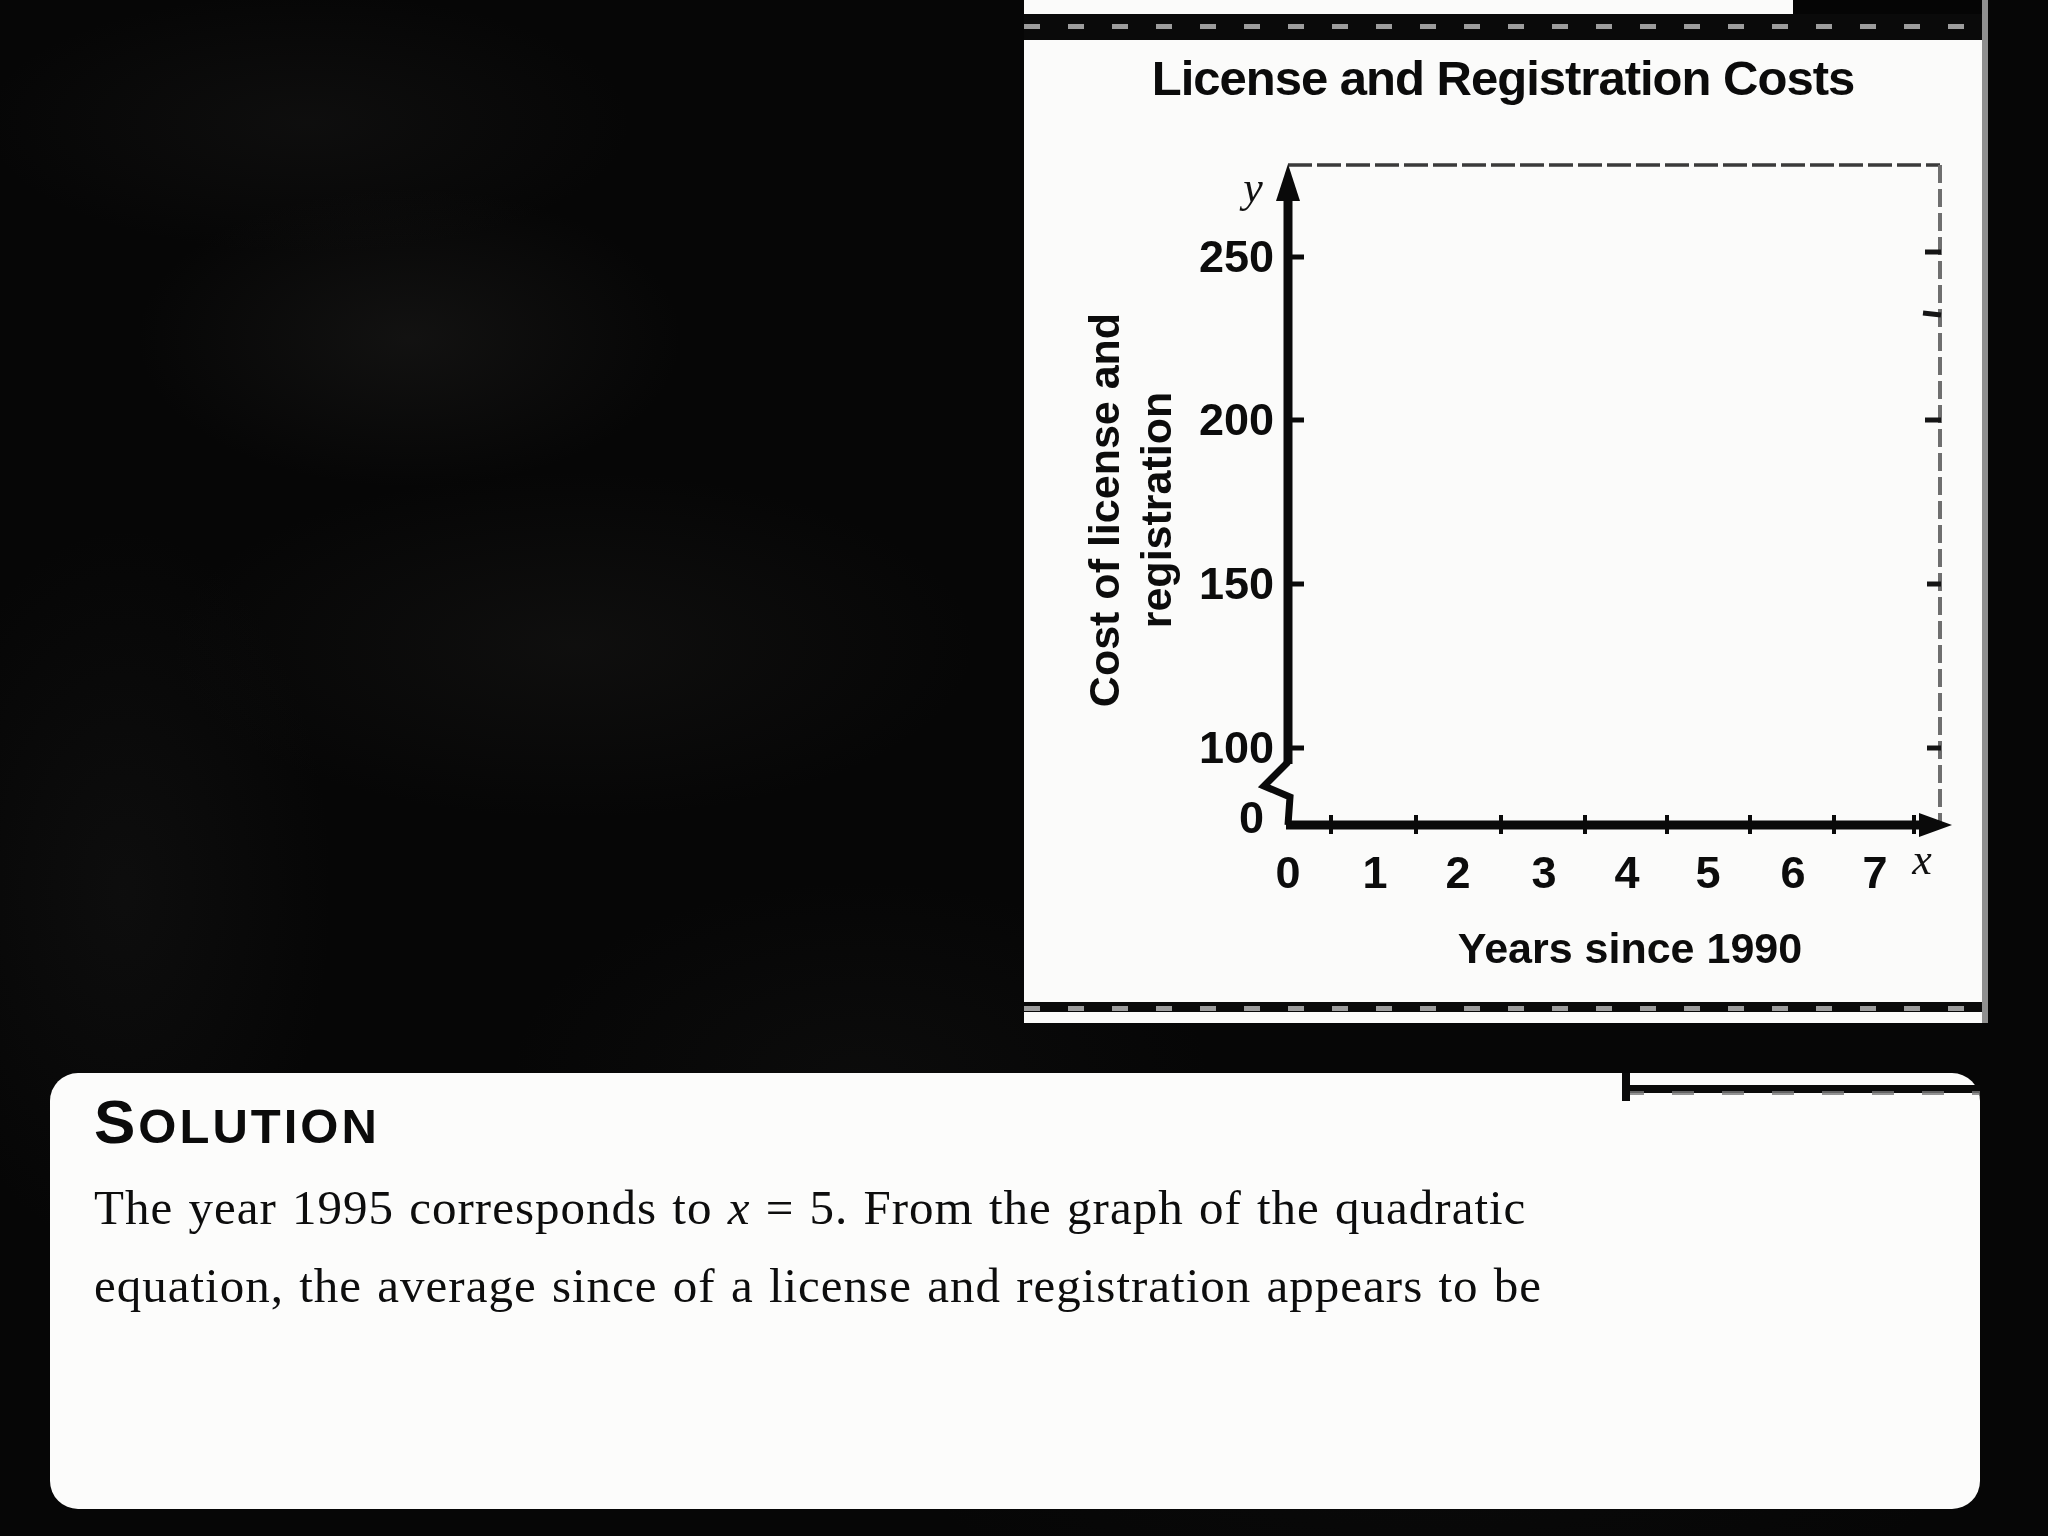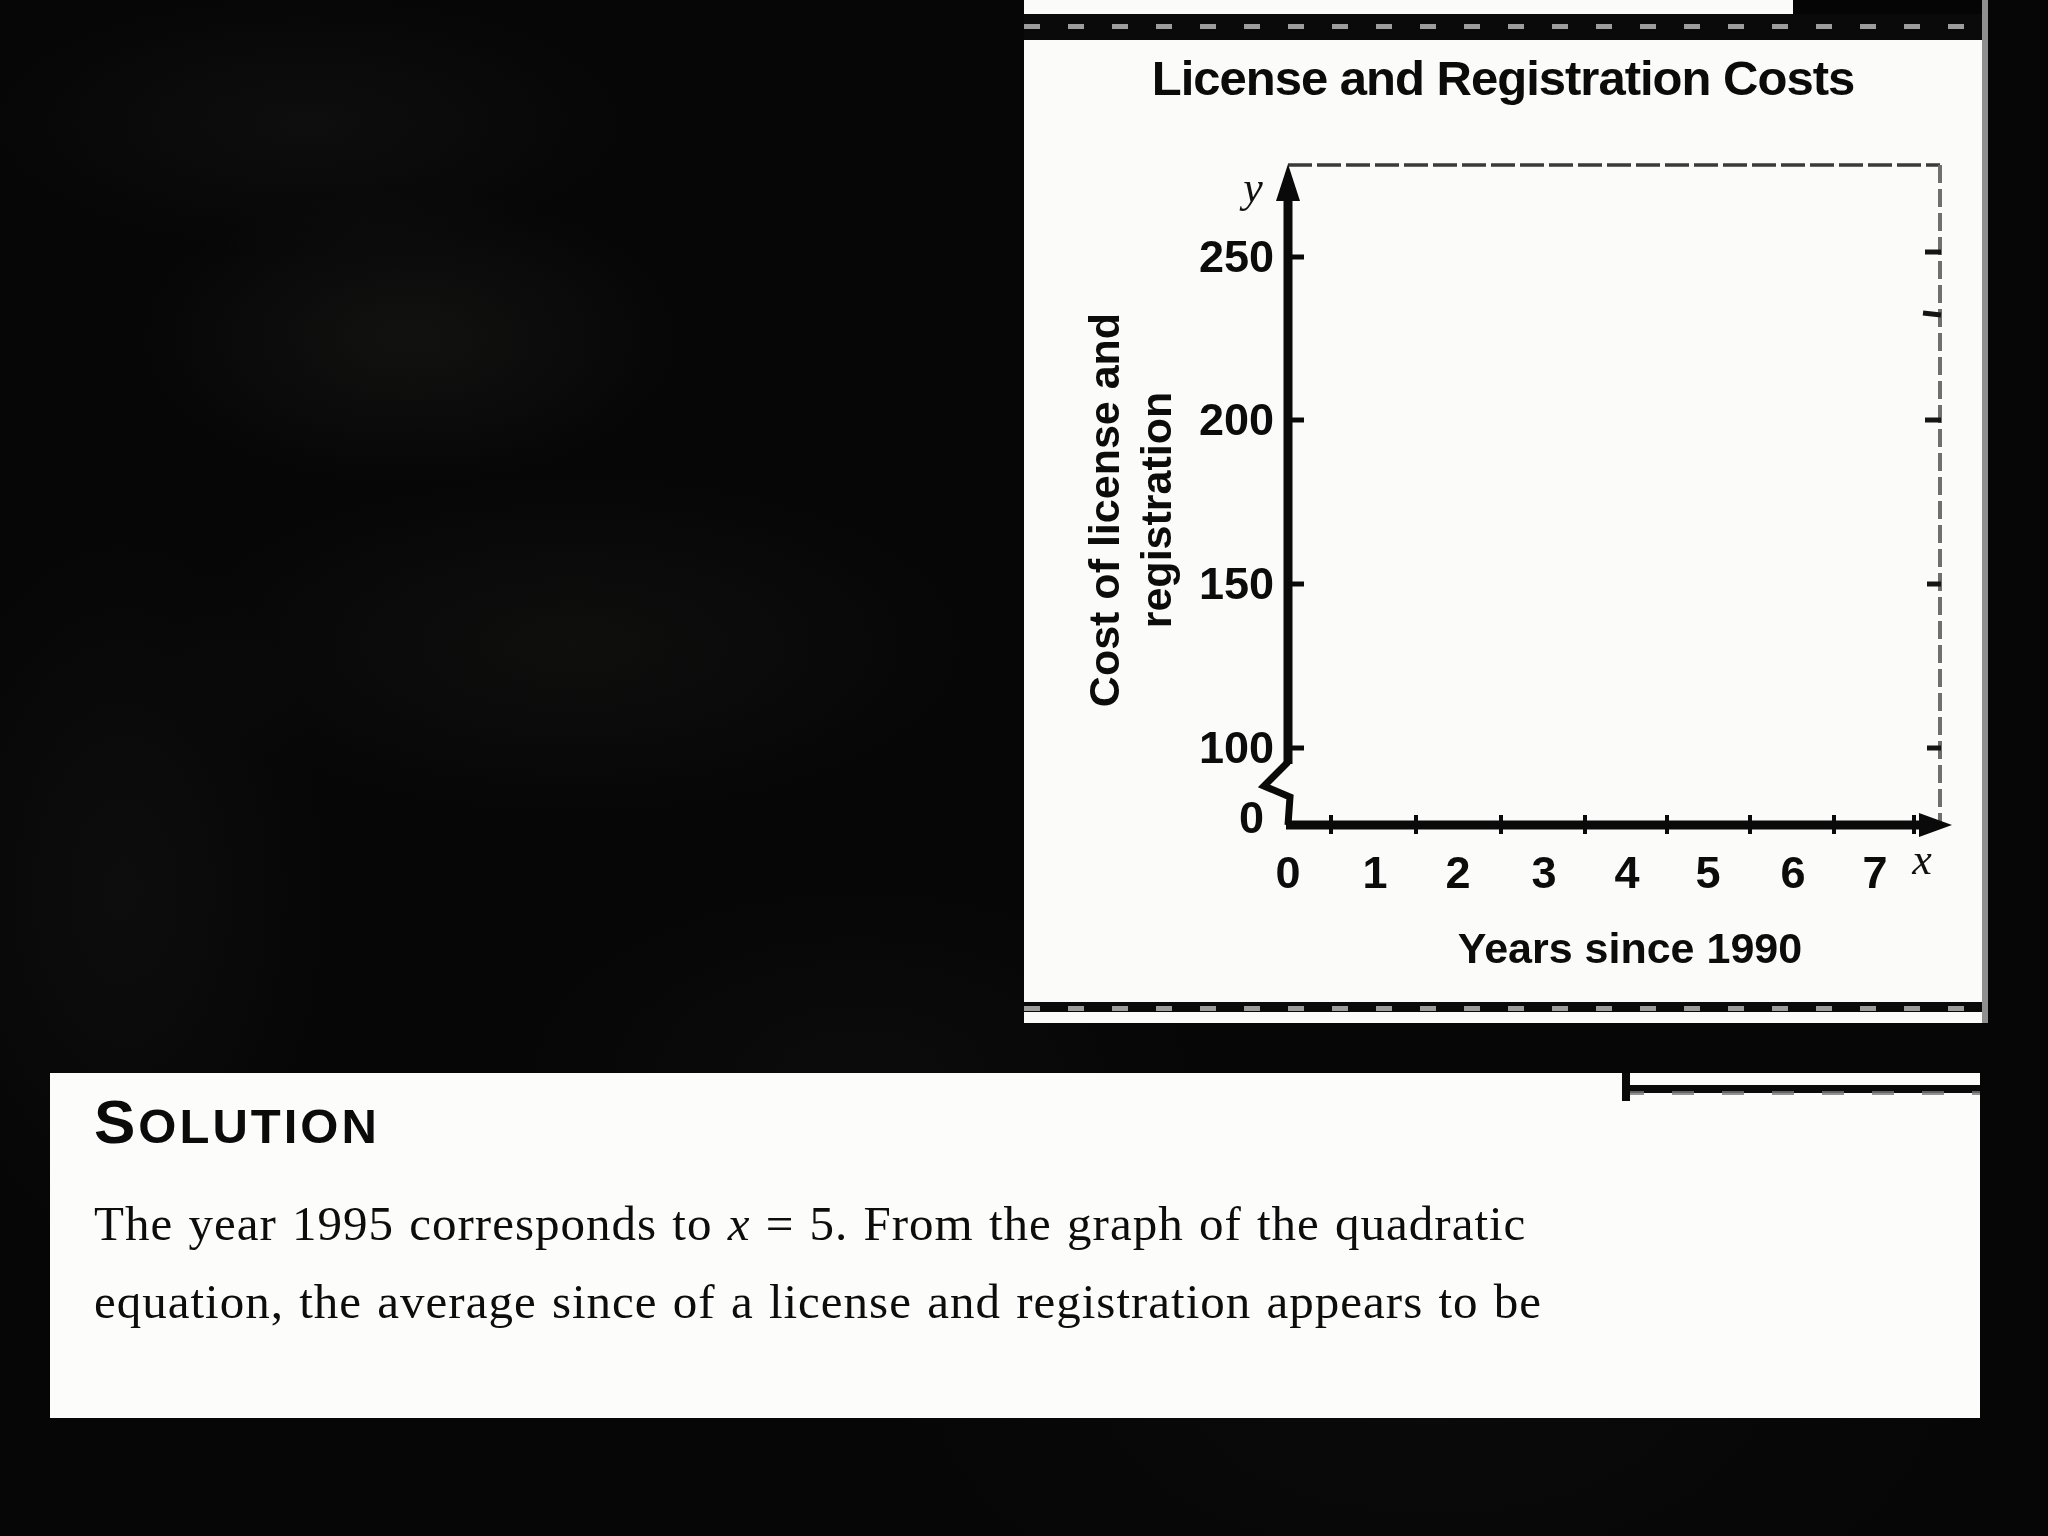--- a/index.html
+++ b/index.html
@@ -34,33 +34,33 @@
   .y-axis-label{
     position:absolute;left:-183px;top:457px;width:580px;height:106px;
     transform:rotate(-90deg);transform-origin:center;
     text-align:center;font-size:43px;font-weight:bold;line-height:52px;color:#0c0c0c;
   }
   text.num{font-family:"Liberation Sans",sans-serif;font-weight:bold;font-size:45px;fill:#0c0c0c;}
   text.varletter{font-family:"Liberation Serif",serif;font-style:italic;font-size:44px;fill:#111;}
   text.axis-title{font-family:"Liberation Sans",sans-serif;font-weight:bold;font-size:43px;fill:#0c0c0c;}
   
   .solution-panel{
-    position:absolute;left:50px;top:1073px;width:1930px;height:345px;background:#fcfcfb;
+    position:absolute;left:50px;top:1073px;width:1930px;height:436px;background:#fcfcfb;border-radius:28px;
   }
   .sol-artifact-h{left:1572px;top:12px;width:358px;height:8px;}
   .sol-artifact-h .dashes{top:6px;height:4px;
     background:repeating-linear-gradient(90deg, rgba(120,120,120,.8) 0 22px, transparent 22px 50px);}
   .sol-artifact-v{position:absolute;left:1572px;top:0;width:8px;height:28px;background:#0a0a0a;}
   .solution-heading{
     position:absolute;left:44px;top:18px;color:#0b0b0b;font-weight:bold;letter-spacing:3px;
     font-size:49px;line-height:62px;
   }
   .solution-heading .cap{font-size:62px;}
   .solution-body{
-    position:absolute;left:44px;top:112px;width:1900px;
+    position:absolute;left:44px;top:96px;width:1900px;
     font-family:"Liberation Serif",serif;font-size:49px;line-height:78px;
     letter-spacing:1px;word-spacing:2px;color:#0d0d0d;
   }
   .solution-body i{font-family:"Liberation Serif",serif;}
   .sline{white-space:nowrap;}
 </style>
 </head>
 <body>
 
 <div class="stage">

